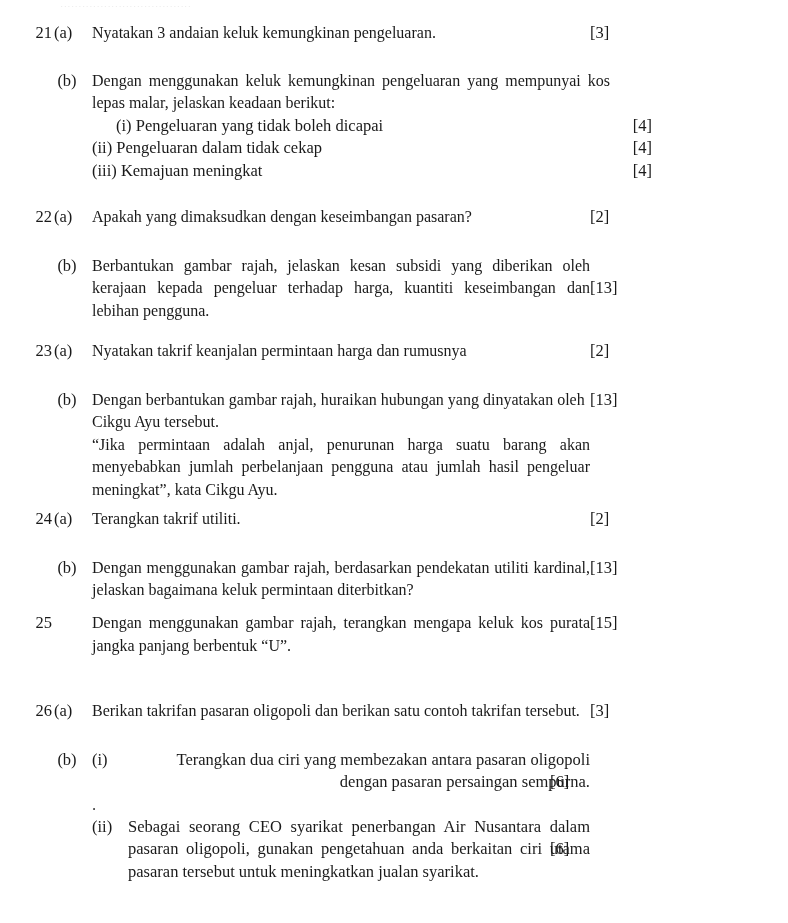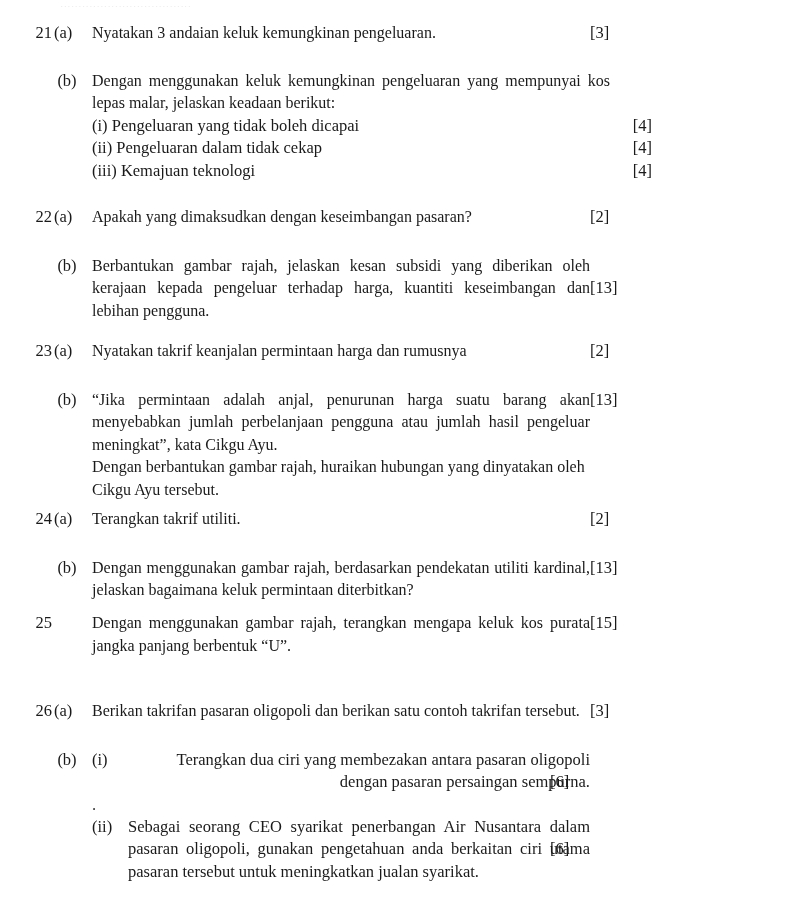--- a/index.html
+++ b/index.html
@@ -157,32 +157,32 @@
       <span class="alpha">(a)</span>
       <div class="body nojust">Nyatakan 3 andaian keluk kemungkinan pengeluaran.</div>
       <span class="marks">[3]</span>
     </div>
 
     <div class="row" style="margin-top:25px;">
       <span class="alpha rightish">(b)</span>
       <div class="body widebody">Dengan menggunakan keluk kemungkinan pengeluaran yang mempunyai kos lepas malar, jelaskan keadaan berikut:</div>
     </div>
 
-    <div class="row" style="margin-top:0px;">
+    <div class="row" style="margin-top:0px;padding-left:24px;">
       <div class="sub"><span>(i)</span> <span>Pengeluaran yang tidak boleh dicapai</span></div>
       <span class="marks tight">[4]</span>
     </div>
 
     <div class="row">
       <div class="sub"><span>(ii)</span> <span>Pengeluaran dalam tidak cekap</span></div>
       <span class="marks tight">[4]</span>
     </div>
 
     <div class="row">
-      <div class="sub"><span>(iii)</span> <span>Kemajuan teknologi</span></div>
+      <div class="sub"><span>(iii)</span> <span>Kemajuan meningkat</span></div>
       <span class="marks tight">[4]</span>
     </div>
   </div>
 
   <div class="qblock" style="top:206px;">
 
     <div class="row">
       <span class="num">22</span>
       <span class="alpha">(a)</span>
       <div class="body nojust">Apakah yang dimaksudkan dengan keseimbangan pasaran?</div>
@@ -200,22 +200,22 @@
 
     <div class="row">
       <span class="num">23</span>
       <span class="alpha">(a)</span>
       <div class="body nojust">Nyatakan takrif keanjalan permintaan harga dan rumusnya</div>
       <span class="marks">[2]</span>
     </div>
 
     <div class="row" style="margin-top:26px;">
       <span class="alpha rightish">(b)</span>
+      <div class="body nojust">Dengan berbantukan gambar rajah,  huraikan  hubungan  yang  dinyatakan  oleh Cikgu Ayu tersebut.</div>
       <div class="body">“Jika permintaan adalah anjal, penurunan harga suatu  barang akan menyebabkan jumlah perbelanjaan pengguna atau jumlah hasil pengeluar meningkat”, kata Cikgu Ayu.</div>
-      <div class="body nojust">Dengan berbantukan gambar rajah,  huraikan  hubungan  yang  dinyatakan  oleh Cikgu Ayu tersebut.</div>
       <span class="marks">[13]</span>
     </div>
   </div>
 
   <div class="qblock" style="top:508px;">
 
     <div class="row">
       <span class="num">24</span>
       <span class="alpha">(a)</span>
       <div class="body nojust">Terangkan takrif utiliti.</div>

